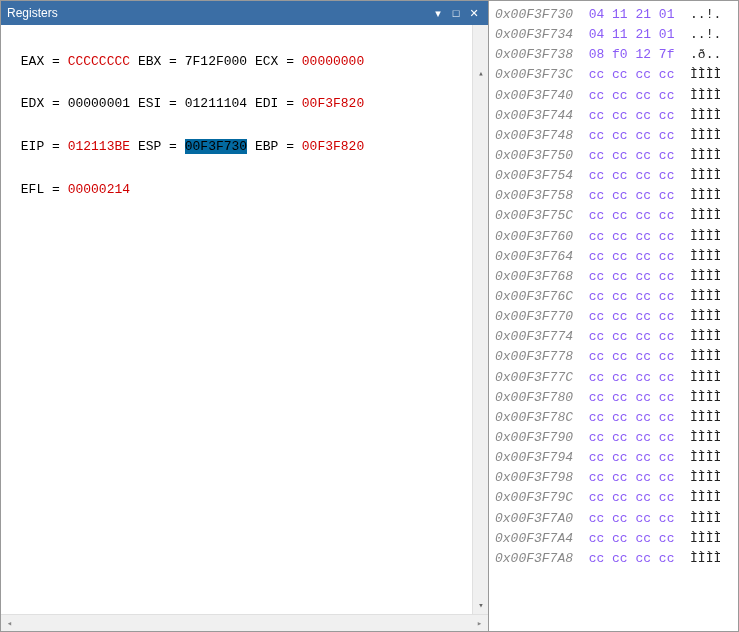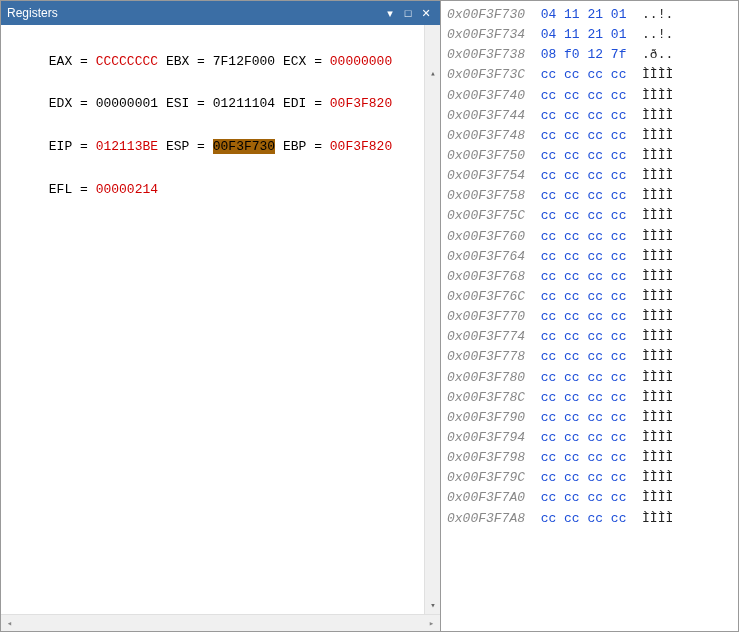--- a/index.html
+++ b/index.html
@@ -11,21 +11,21 @@
       height: 632px;
       overflow: hidden;
     }
     .container {
       display: flex;
       width: 100%;
       height: 100%;
       border: 1px solid #999;
     }
     .left-panel {
-      width: 440px;
+      width: 488px;
       border-right: 1px solid #999;
       display: flex;
       flex-direction: column;
       background: #fff;
     }
     .titlebar {
       background: #3b6ea5;
       color: #fff;
       padding: 3px 6px;
       display: flex;
@@ -47,28 +47,27 @@
       font-size: 11px;
       cursor: pointer;
     }
     .registers-content {
       padding: 6px 12px;
       flex: 1;
       line-height: 1.6;
       white-space: pre;
       position: relative;
       overflow-y: auto;
-      margin-left: 28px;
     }
     .reg-line { margin-bottom: 1px; }
     .reg-name { color: #000; }
     .reg-eq { color: #000; }
     .reg-val-red { color: #d00000; }
     .reg-val-black { color: #000; }
-    .reg-val-hl { background: #a16207; }
+    .reg-val-hl { background: #0369a1; }
     .scrolltrack-v {
       position: absolute;
       right: 0;
       top: 0;
       bottom: 0;
       width: 16px;
       background: #f0f0f0;
       border-left: 1px solid #e0e0e0;
     }
     .scroll-arrow {
@@ -102,21 +101,21 @@
       background: #fff;
       overflow: hidden;
       padding: 4px 6px;
     }
     .mem-line {
       line-height: 1.55;
       white-space: pre;
       color: #888;
     }
     .addr { color: #888; font-style: italic; }
-    .bytes { color: #1d4ed8; }
+    .bytes { color: #8b5cf6; }
     .ascii { color: #222; }
     .reg-row-wrap { position: relative; }
   </style>
 </head>
 <body>
 
 <div class="container">
 
   <div class="left-panel">
     <div class="titlebar">
@@ -158,24 +157,26 @@
       <div class="mem-line"><span class="addr">0x00F3F754</span>  <span class="bytes">cc cc cc cc</span>  <span class="ascii">ÌÌÌÌ</span></div>
       <div class="mem-line"><span class="addr">0x00F3F758</span>  <span class="bytes">cc cc cc cc</span>  <span class="ascii">ÌÌÌÌ</span></div>
       <div class="mem-line"><span class="addr">0x00F3F75C</span>  <span class="bytes">cc cc cc cc</span>  <span class="ascii">ÌÌÌÌ</span></div>
       <div class="mem-line"><span class="addr">0x00F3F760</span>  <span class="bytes">cc cc cc cc</span>  <span class="ascii">ÌÌÌÌ</span></div>
       <div class="mem-line"><span class="addr">0x00F3F764</span>  <span class="bytes">cc cc cc cc</span>  <span class="ascii">ÌÌÌÌ</span></div>
       <div class="mem-line"><span class="addr">0x00F3F768</span>  <span class="bytes">cc cc cc cc</span>  <span class="ascii">ÌÌÌÌ</span></div>
       <div class="mem-line"><span class="addr">0x00F3F76C</span>  <span class="bytes">cc cc cc cc</span>  <span class="ascii">ÌÌÌÌ</span></div>
       <div class="mem-line"><span class="addr">0x00F3F770</span>  <span class="bytes">cc cc cc cc</span>  <span class="ascii">ÌÌÌÌ</span></div>
       <div class="mem-line"><span class="addr">0x00F3F774</span>  <span class="bytes">cc cc cc cc</span>  <span class="ascii">ÌÌÌÌ</span></div>
       <div class="mem-line"><span class="addr">0x00F3F778</span>  <span class="bytes">cc cc cc cc</span>  <span class="ascii">ÌÌÌÌ</span></div>
+      <div class="mem-line"><span class="addr">0x00F3F77C</span>  <span class="bytes">cc cc cc cc</span>  <span class="ascii">ÌÌÌÌ</span></div>
       <div class="mem-line"><span class="addr">0x00F3F780</span>  <span class="bytes">cc cc cc cc</span>  <span class="ascii">ÌÌÌÌ</span></div>
       <div class="mem-line"><span class="addr">0x00F3F78C</span>  <span class="bytes">cc cc cc cc</span>  <span class="ascii">ÌÌÌÌ</span></div>
       <div class="mem-line"><span class="addr">0x00F3F790</span>  <span class="bytes">cc cc cc cc</span>  <span class="ascii">ÌÌÌÌ</span></div>
       <div class="mem-line"><span class="addr">0x00F3F794</span>  <span class="bytes">cc cc cc cc</span>  <span class="ascii">ÌÌÌÌ</span></div>
       <div class="mem-line"><span class="addr">0x00F3F798</span>  <span class="bytes">cc cc cc cc</span>  <span class="ascii">ÌÌÌÌ</span></div>
       <div class="mem-line"><span class="addr">0x00F3F79C</span>  <span class="bytes">cc cc cc cc</span>  <span class="ascii">ÌÌÌÌ</span></div>
       <div class="mem-line"><span class="addr">0x00F3F7A0</span>  <span class="bytes">cc cc cc cc</span>  <span class="ascii">ÌÌÌÌ</span></div>
+      <div class="mem-line"><span class="addr">0x00F3F7A4</span>  <span class="bytes">cc cc cc cc</span>  <span class="ascii">ÌÌÌÌ</span></div>
       <div class="mem-line"><span class="addr">0x00F3F7A8</span>  <span class="bytes">cc cc cc cc</span>  <span class="ascii">ÌÌÌÌ</span></div>
       <div class="mem-line">    </div>
     </div>
 
 </div>
 
 </body></html>

